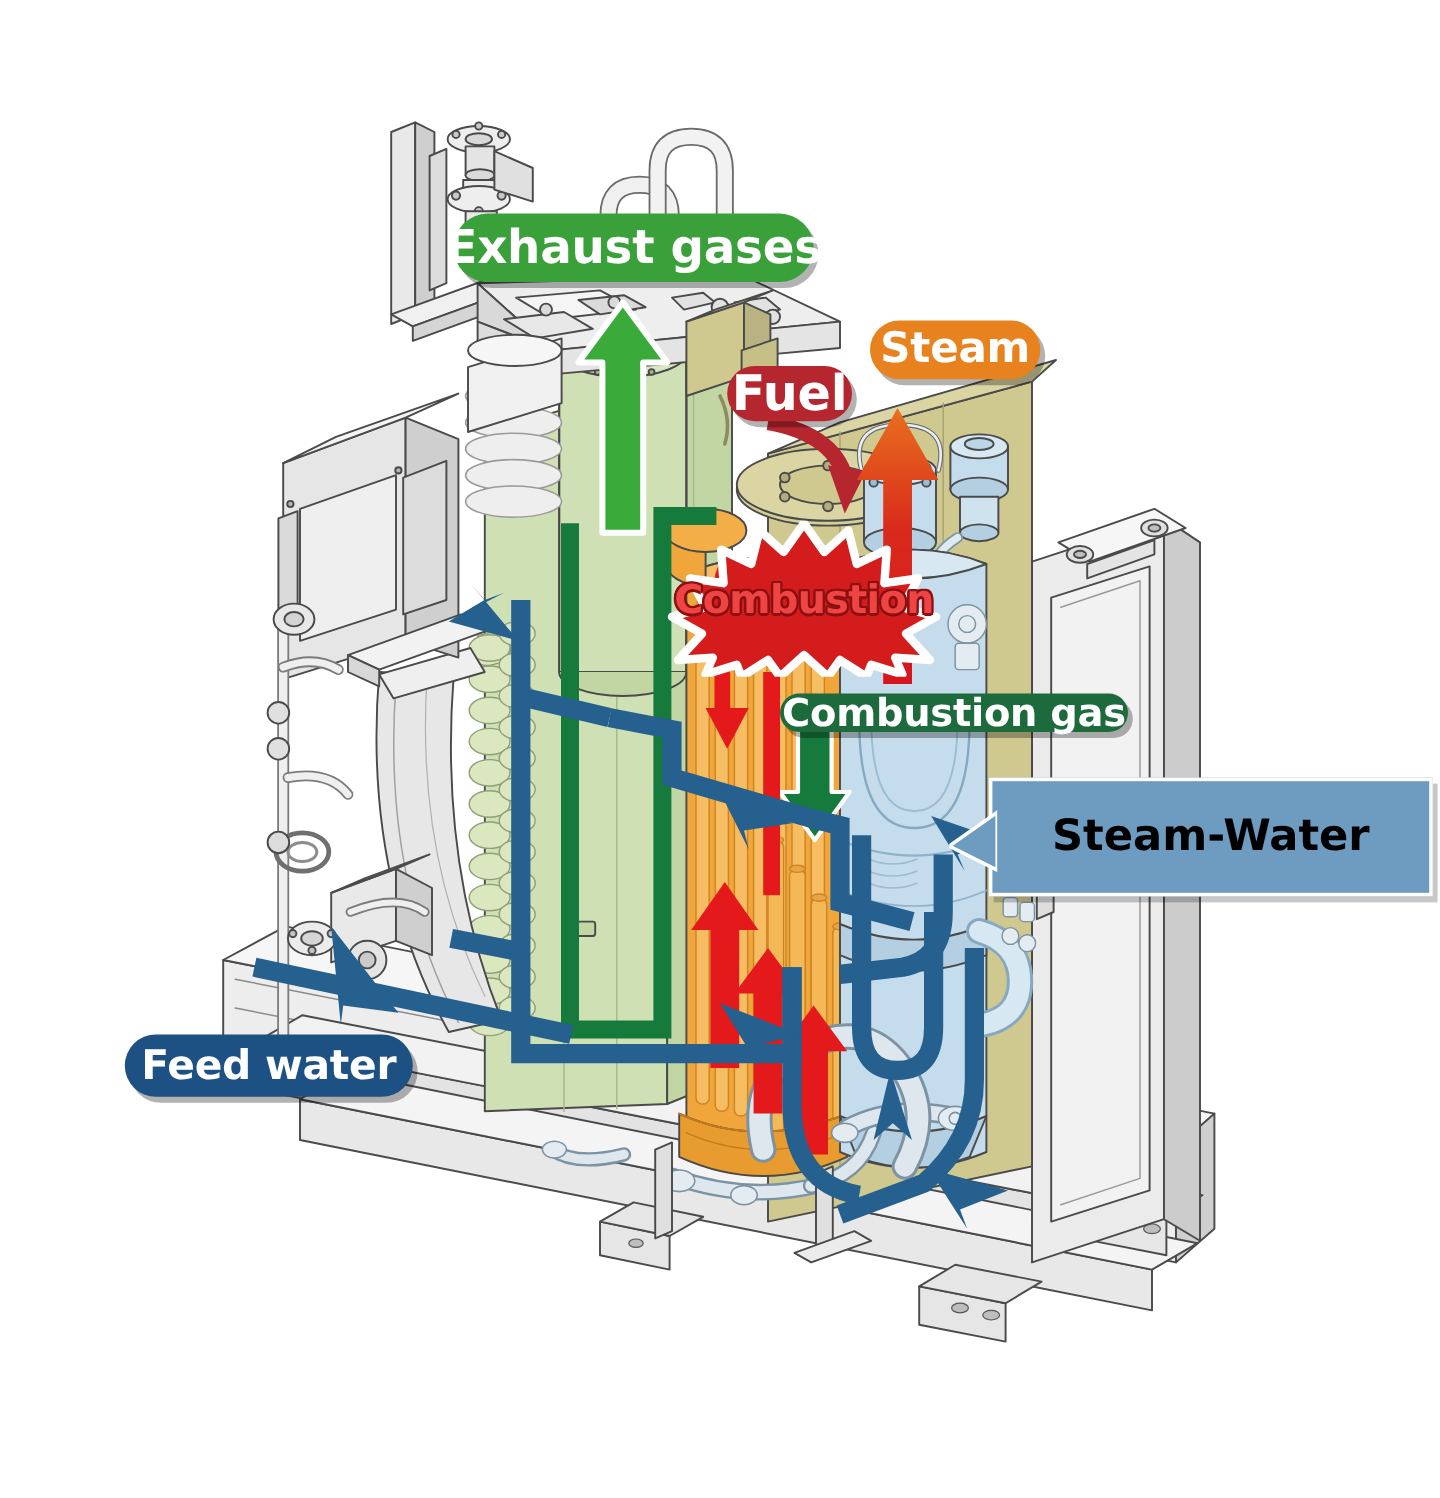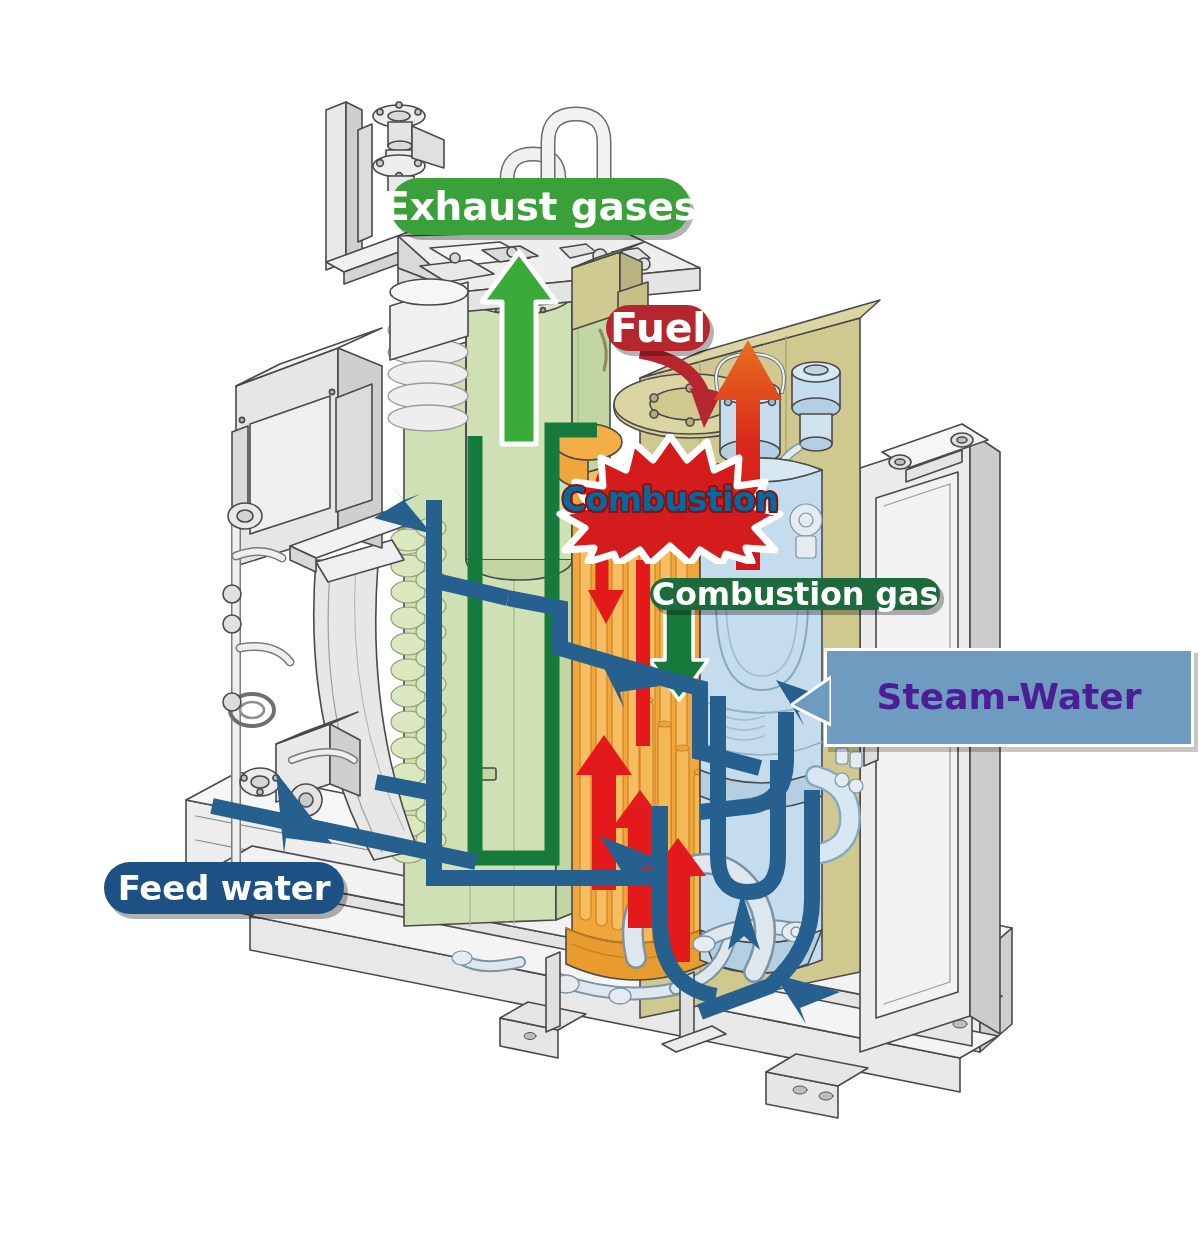--- a/index.html
+++ b/index.html
@@ -16,46 +16,46 @@
     position:absolute;
     display:flex;align-items:center;justify-content:center;
     color:#ffffff;
     font-weight:bold;
     border-radius:999px;
     box-shadow:4px 5px 0 rgba(0,0,0,.30);
     white-space:nowrap;
     letter-spacing:-.2px;
     line-height:1;
   }
-  #lbl-exhaust{left:378px;top:178px;width:300px;height:57px;background:#3aa03a;font-size:39px;margin-left:12px;}
+  #lbl-exhaust{left:378px;top:178px;width:300px;height:57px;background:#3aa03a;font-size:39px;}
   #lbl-steam{left:725px;top:267px;width:142px;height:49px;background:#e8821e;font-size:35px;}
   #lbl-fuel{left:606px;top:305px;width:104px;height:46px;background:#b5262e;font-size:41px;}
   #lbl-combgas{left:650px;top:578px;width:290px;height:32px;background:#1d6b3c;font-size:32px;}
   #lbl-feedwater{left:104px;top:862px;width:240px;height:52px;background:#1d5183;font-size:34px;}
 
   
   #lbl-separator{
     position:absolute;left:824px;top:648px;width:370px;height:99px;
-    background:#6d9cc0;color:#4c1d95;font-weight:bold;font-size:36px;
+    background:#6d9cc0;color:#000000;font-weight:bold;font-size:36px;
     display:flex;flex-direction:column;align-items:center;justify-content:center;
     line-height:1.06;box-shadow:4px 5px 0 rgba(0,0,0,.22);
     border:3px solid #ffffff;box-sizing:border-box;
   }
   #lbl-separator .tail{
     position:absolute;left:-36px;top:24px;width:40px;height:52px;
   }
   #lbl-separator .tail svg{display:block;}
 
   
   #lbl-combustion{
     position:absolute;left:556px;top:434px;width:228px;height:130px;
   }
   #lbl-combustion .burst-text{
     position:absolute;inset:0;display:flex;align-items:center;justify-content:center;
-    color:#0369a1;font-weight:bold;font-size:33px;
+    color:#ef4444;font-weight:bold;font-size:33px;
     text-shadow:2px 0 0 #8c1010,-2px 0 0 #8c1010,0 2px 0 #8c1010,0 -2px 0 #8c1010,
                 1.5px 1.5px 0 #8c1010,-1.5px 1.5px 0 #8c1010,1.5px -1.5px 0 #8c1010,-1.5px -1.5px 0 #8c1010;
     letter-spacing:-.5px;
   }
 </style>
 </head>
 <body>
 
 <div id="stage">
 
@@ -560,20 +560,21 @@
     </g>
 
     <g fill="none" stroke="#25608f" stroke-width="16">
       <path d="M718,696 L718,856 Q718,892 748,892 Q778,892 778,856 L778,760"></path>
     </g>
 
   </svg>
 
   <div class="pill" id="lbl-exhaust">Exhaust gases</div>
 
+  <div class="pill" id="lbl-steam">Steam</div>
 
   <div class="pill" id="lbl-fuel">Fuel</div>
 
   <div class="pill" id="lbl-combgas">Combustion gas</div>
 
   <div class="pill" id="lbl-feedwater">Feed water</div>
 
   <div id="lbl-combustion">
     <svg viewBox="0 0 228 130" width="228" height="130">
       <polygon points="114,2 131,26 151,8 158,36 183,24 181,52 209,48 196,72 224,80 199,94

